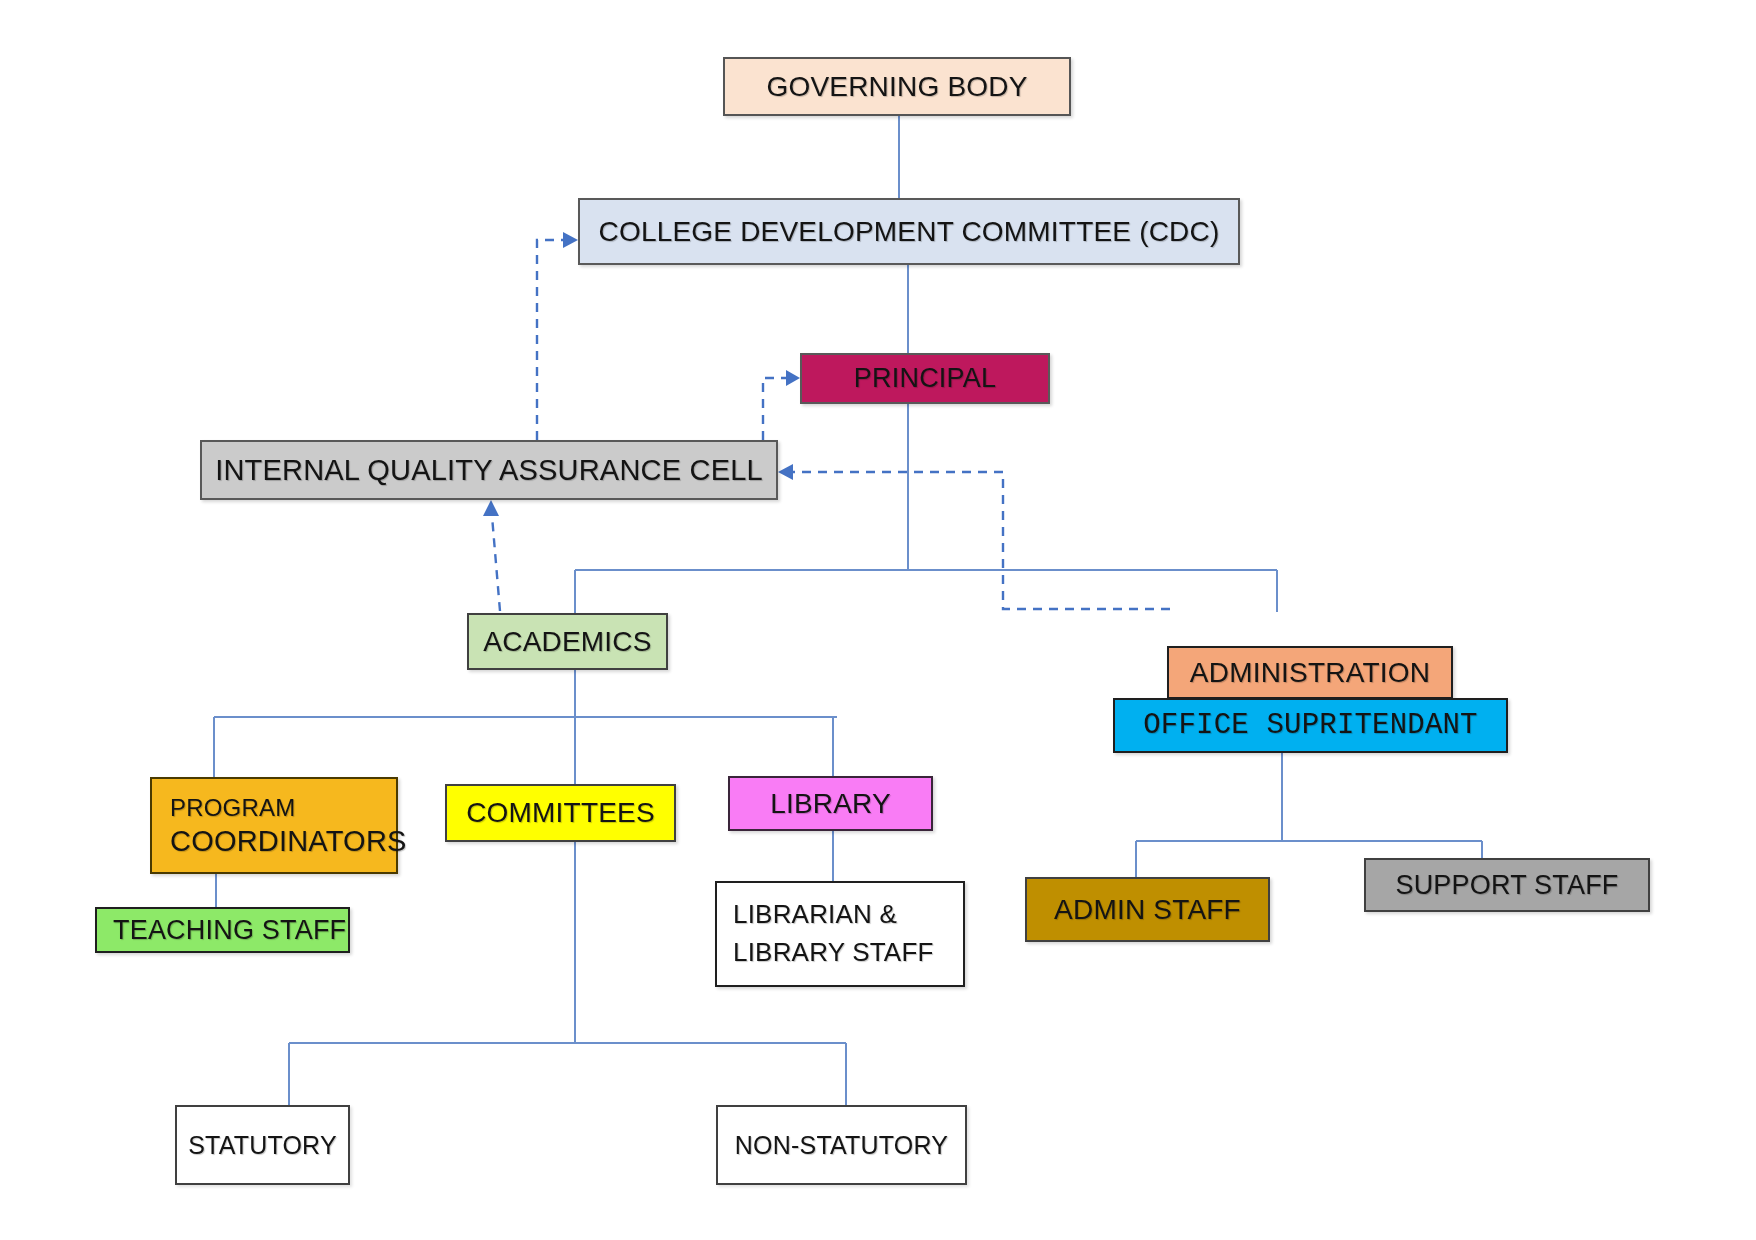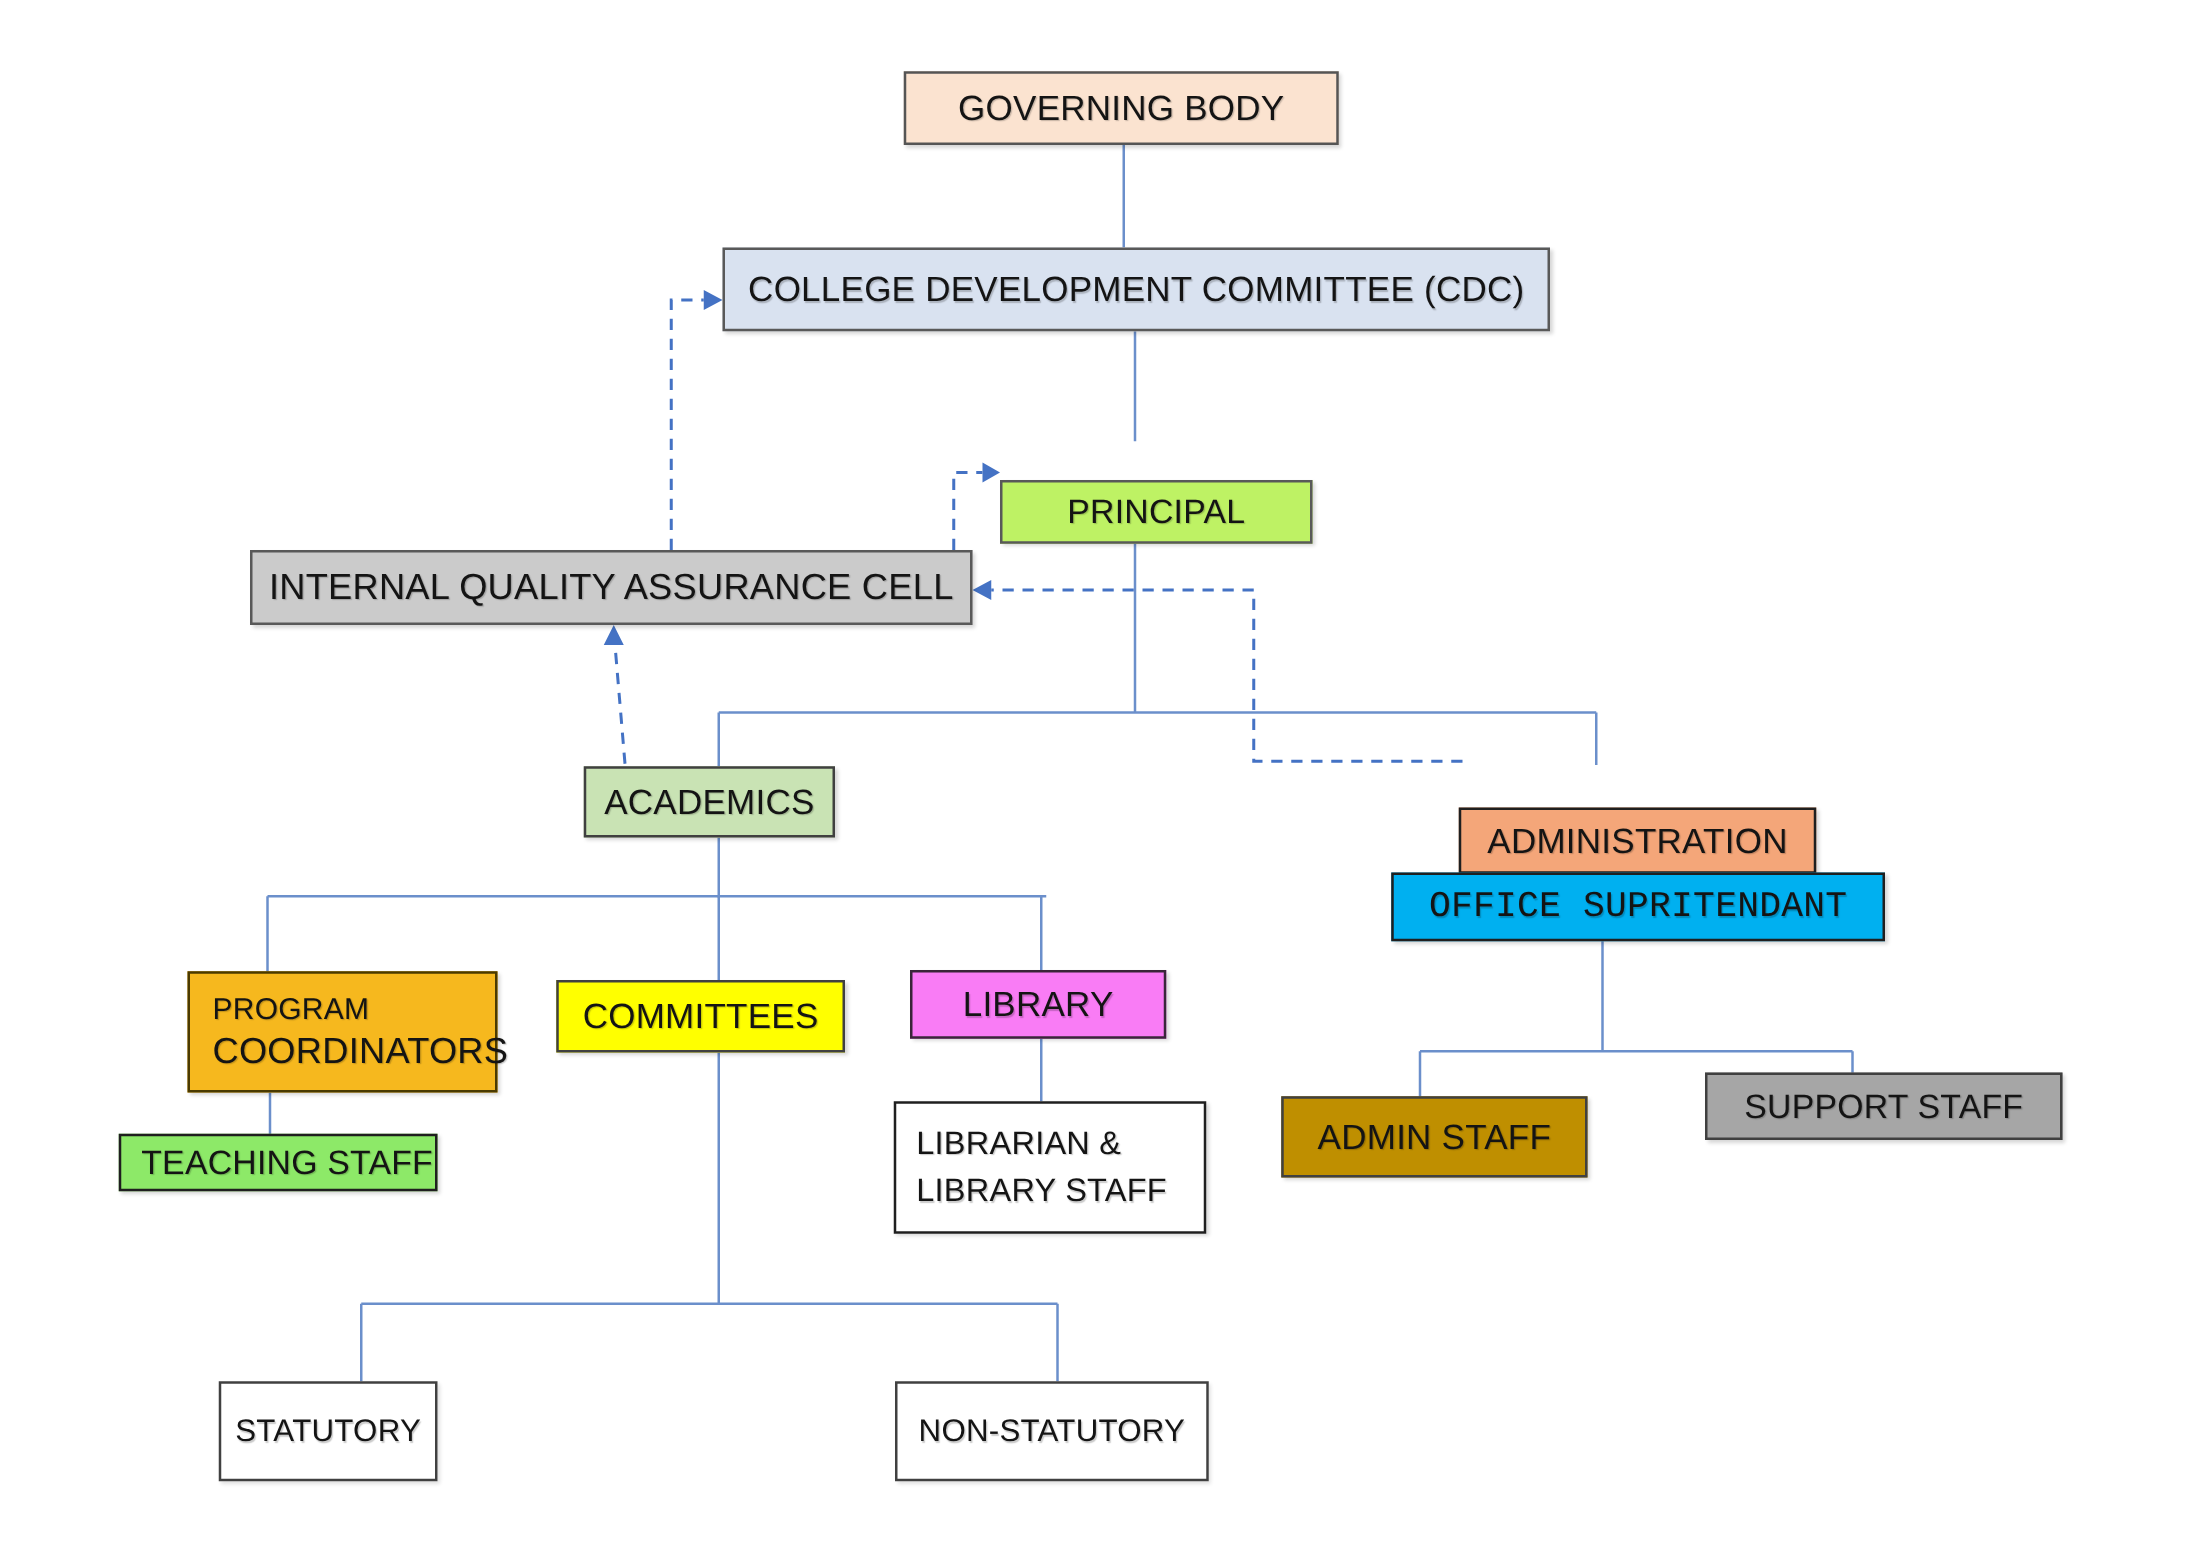--- a/index.html
+++ b/index.html
@@ -100,21 +100,21 @@
     <polygon class="arrow" points="491,500 483,516 499,516"></polygon>
 
     <polyline class="dashed" points="1170,609 1003,609 1003,472 793,472"></polyline>
     <polygon class="arrow" points="778,472 793,464 793,480"></polygon>
   </svg>
 
   <div class="node" id="gb" style="background-color: rgb(251, 227, 208); border-color: rgb(85, 85, 85);">GOVERNING BODY</div>
 
   <div class="node" id="cdc" style="background-color: rgb(217, 226, 240); border-color: rgb(89, 89, 89);">COLLEGE DEVELOPMENT COMMITTEE (CDC)</div>
 
-  <div class="node" id="principal" style="background-color: #bef264; border-color: rgb(89, 89, 89); margin-top: 31px;">PRINCIPAL</div>
+  <div class="node" id="principal" style="background-color: #be185d; border-color: rgb(89, 89, 89);">PRINCIPAL</div>
 
   <div class="node" id="iqac" style="background-color: rgb(203, 203, 203); border-color: rgb(89, 89, 89);">INTERNAL QUALITY ASSURANCE CELL</div>
 
   <div class="node" id="academics" style="background-color: rgb(201, 227, 180); border-color: rgb(64, 64, 64);">ACADEMICS</div>
 
   <div class="node" id="administration" style="background-color: rgb(244, 166, 121); border-color: rgb(31, 31, 31); margin-top: 36px;">ADMINISTRATION</div>
 
   <div class="node" id="office" style="background-color: rgb(0, 176, 240); border-color: rgb(31, 31, 31); font-family: Liberation Mono, monospace;">OFFICE SUPRITENDANT</div>
 
   <div class="node col" id="pc" style="background-color: rgb(246, 184, 30); border-color: rgb(74, 58, 0);">

